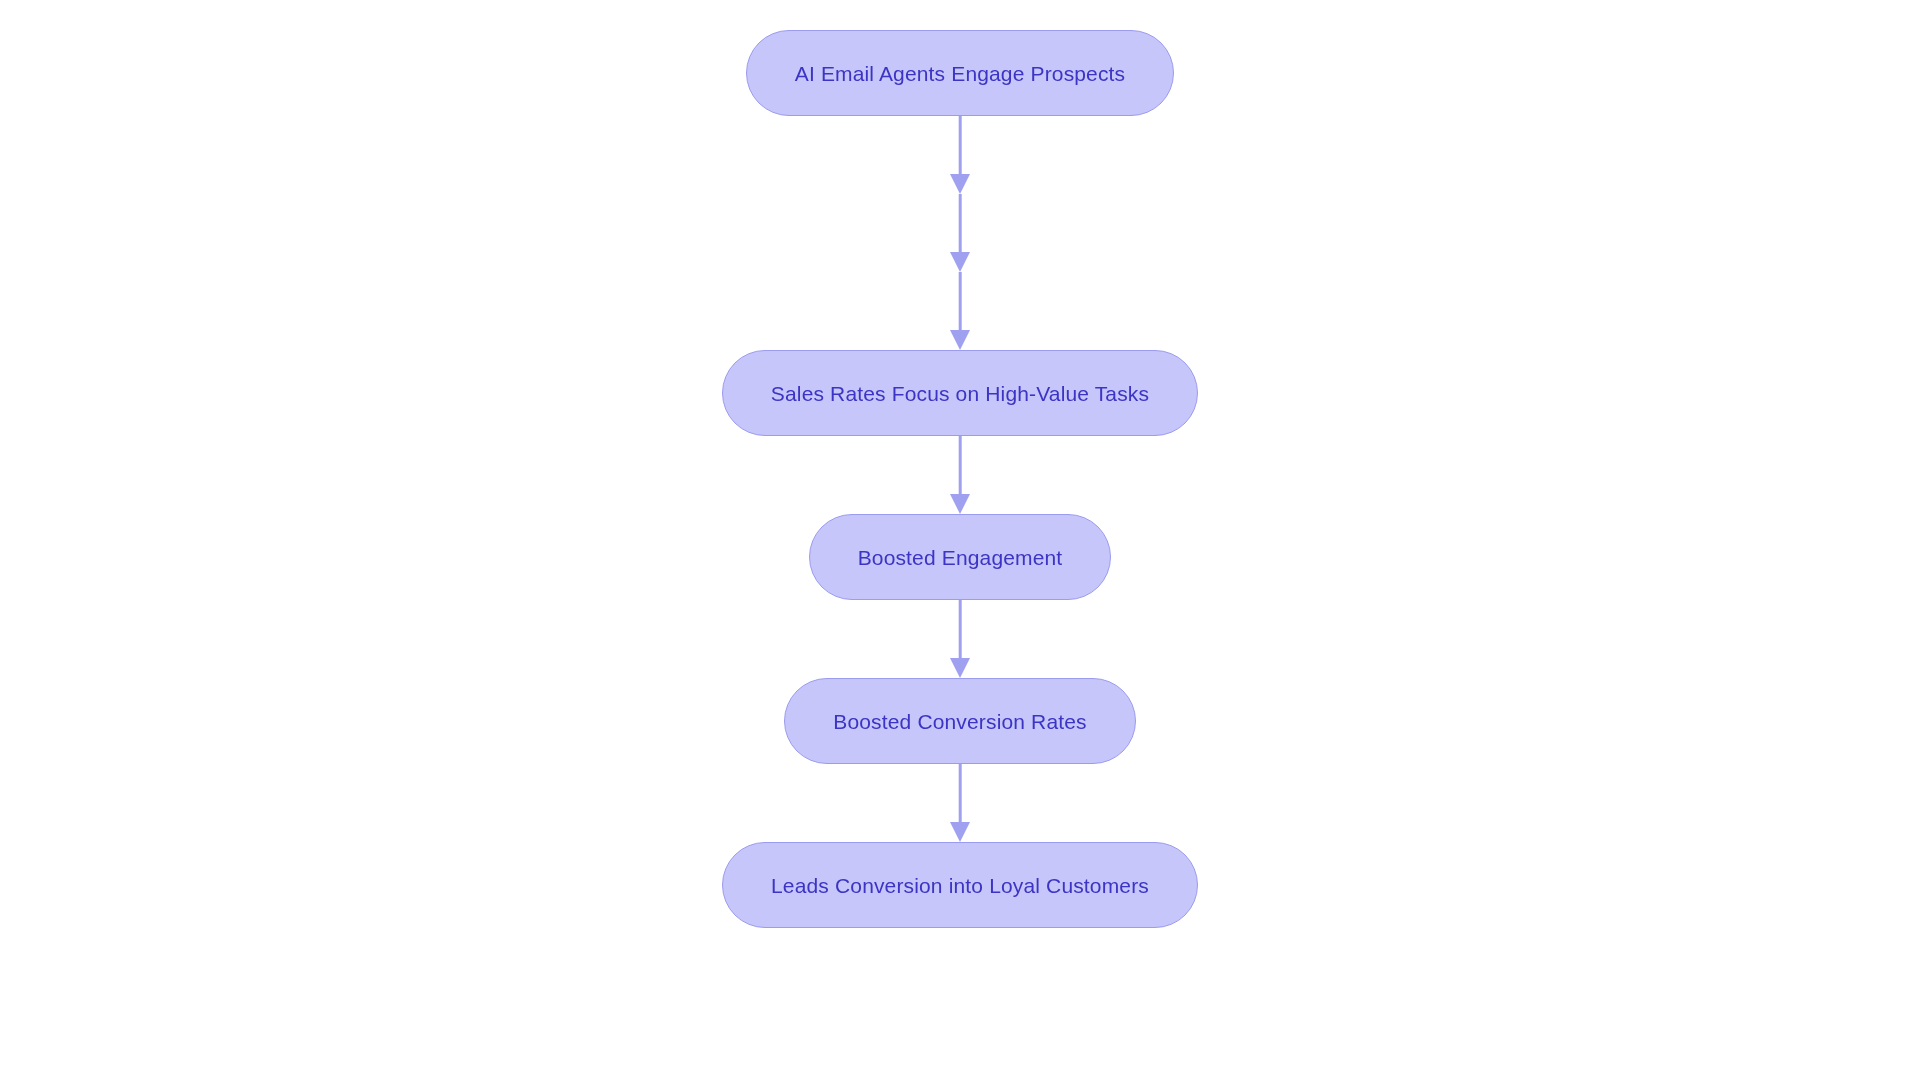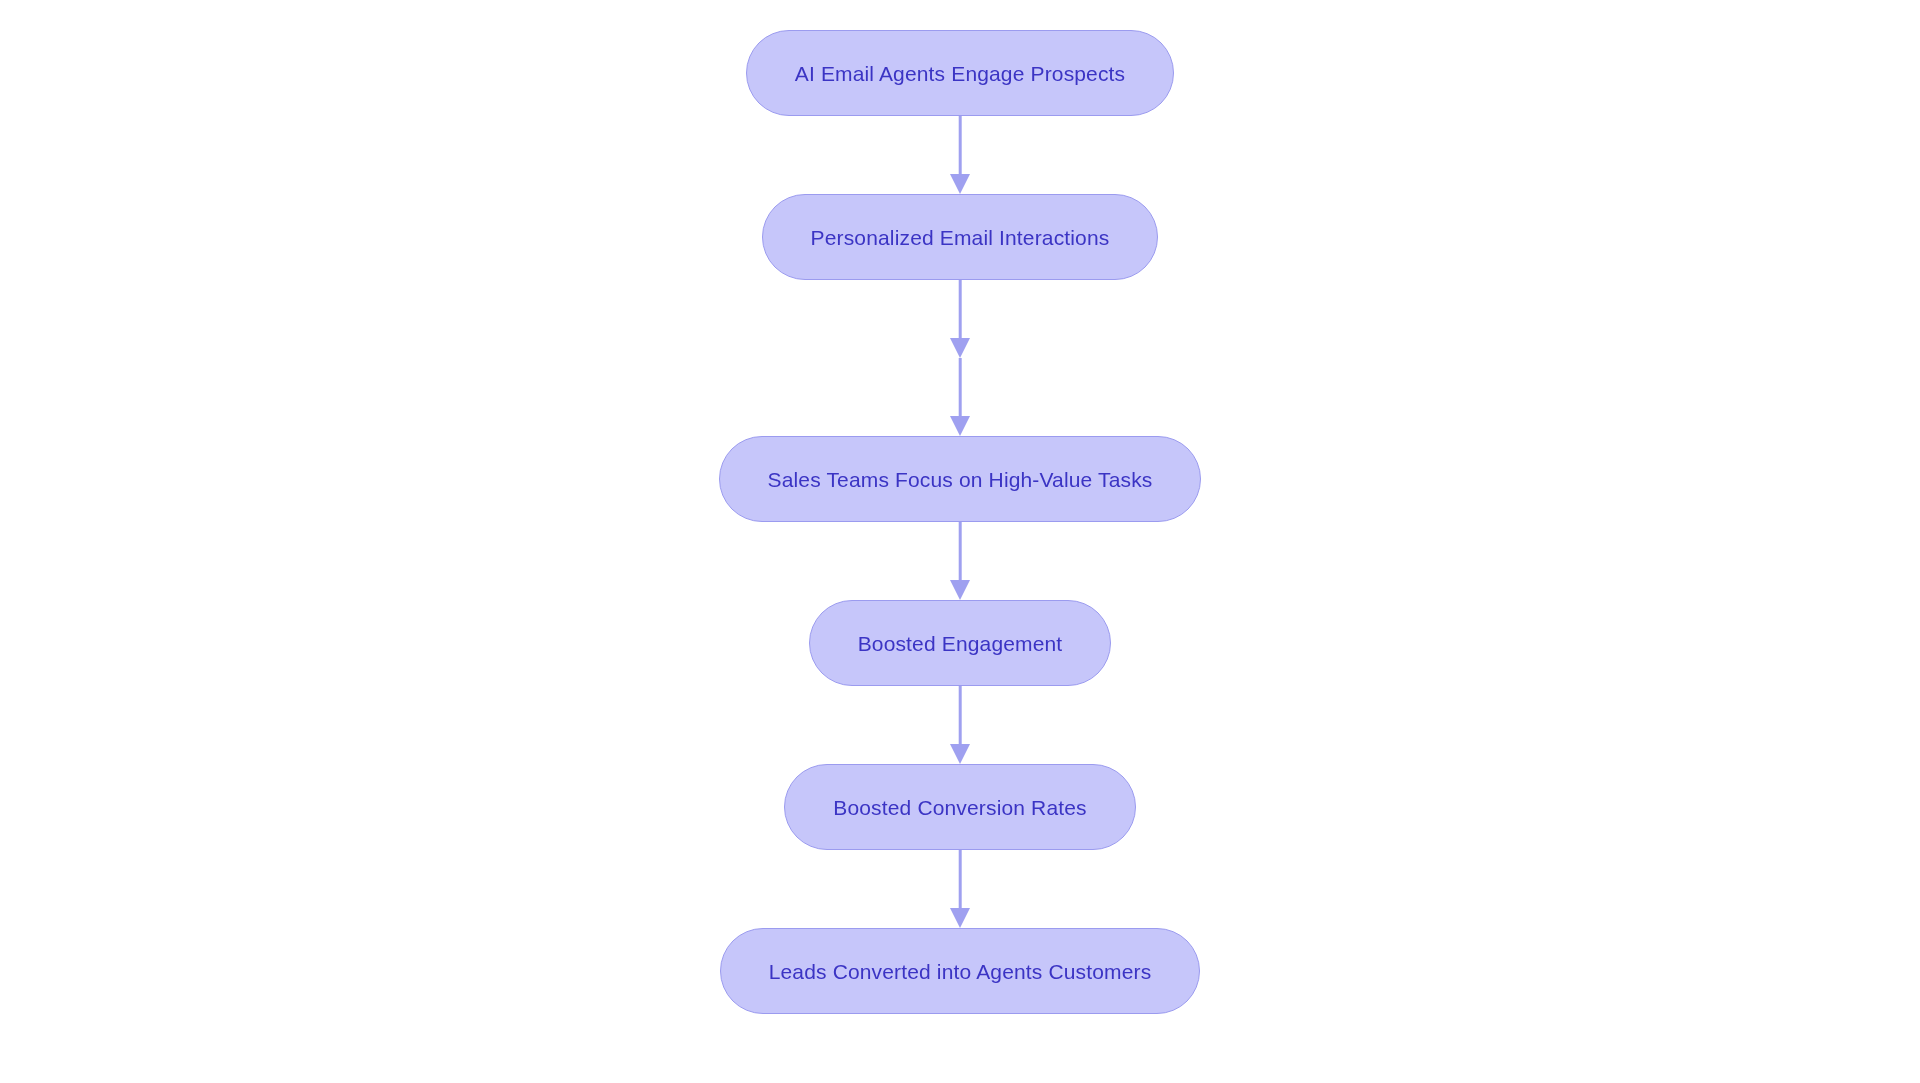--- a/index.html
+++ b/index.html
@@ -102,37 +102,34 @@
 
     <div class="node">
       <span class="node-label">AI Email Agents Engage Prospects</span>
     </div>
 
     <div class="connector">
       <span class="line"></span>
       <span class="head"></span>
     </div>
 
-    <div class="node">
-      <span class="node-label">Personalized Email Interactions</span>
-    </div>
 
     <div class="connector">
       <span class="line"></span>
       <span class="head"></span>
     </div>
 
 
     <div class="connector">
       <span class="line"></span>
       <span class="head"></span>
     </div>
 
     <div class="node">
-      <span class="node-label">Sales Teams Focus on High-Value Tasks</span>
+      <span class="node-label">Sales Rates Focus on High-Value Tasks</span>
     </div>
 
     <div class="connector">
       <span class="line"></span>
       <span class="head"></span>
     </div>
 
     <div class="node">
       <span class="node-label">Boosted Engagement</span>
     </div>
@@ -145,17 +142,17 @@
     <div class="node">
       <span class="node-label">Boosted Conversion Rates</span>
     </div>
 
     <div class="connector">
       <span class="line"></span>
       <span class="head"></span>
     </div>
 
     <div class="node">
-      <span class="node-label">Leads Converted into Agents Customers</span>
+      <span class="node-label">Leads Conversion into Loyal Customers</span>
     </div>
 
   </div>
 </div>
 
 </body></html>

